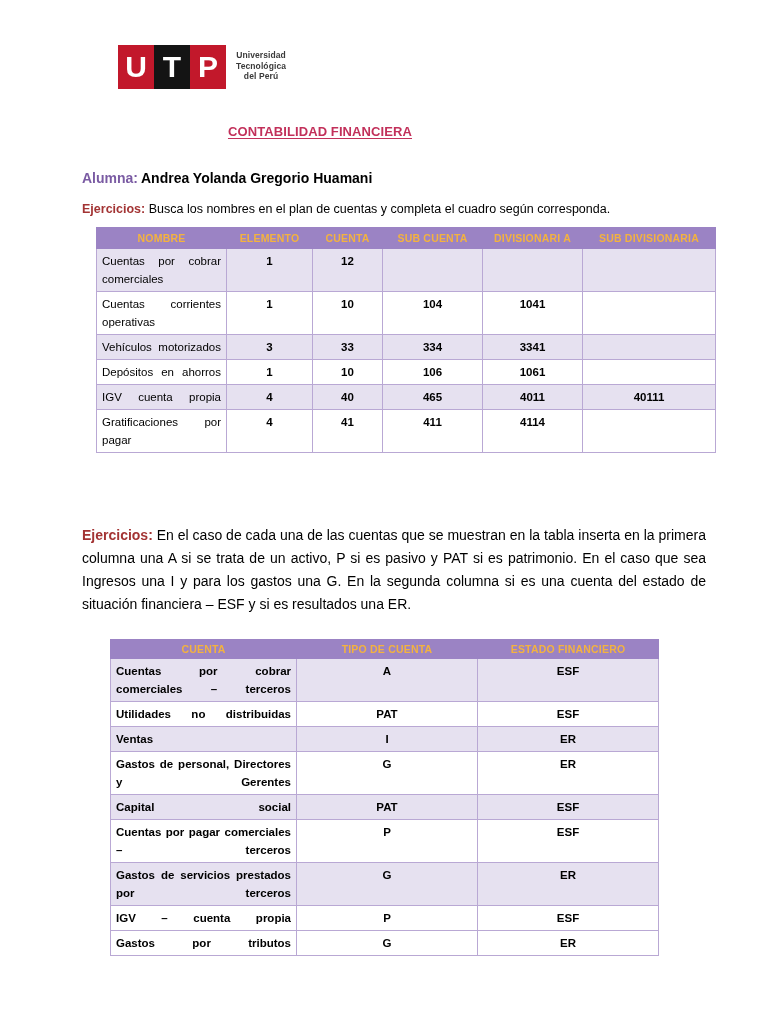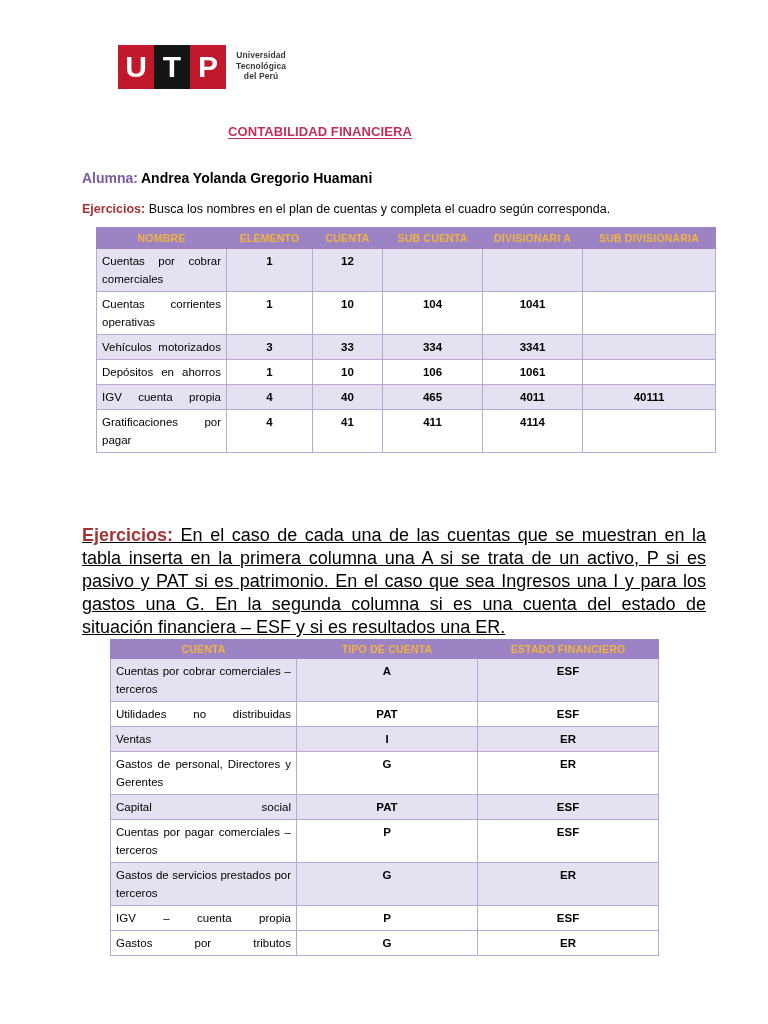--- a/index.html
+++ b/index.html
@@ -92,24 +92,23 @@
     width: 620px;
   }
   .lbl-ej { color: #a33434; font-weight: bold; }
   .txt-ej { color: #000000; }
 
   .para-ej2 {
     position: absolute;
     left: 82px;
     top: 524px;
     width: 624px;
-    font-size: 18px;
+    font-size: 14px;
     line-height: 23px;
     text-align: justify;
-    text-decoration: underline;
   }
 
   
   table {
     border-collapse: collapse;
     table-layout: fixed;
   }
   .tbl th {
     background: #9b83c4;
     color: #f3b23f;
@@ -151,21 +150,21 @@
   #table1 td.name-cell { height: 18px; }
 
   
   #table2 {
     position: absolute;
     left: 110px;
     top: 639px;
     width: 548px;
   }
   #table2 th { padding: 3px 2px; }
-  #table2 td { font-size: 11.5px; }
+  #table2 td { font-size: 11.5px; font-weight: bold; }
 </style>
 </head>
 <body>
 
 <div class="page">
 
   <div class="logo-wrap">
     <div class="logo-mark">
       <div class="logo-cell red">U</div>
       <div class="logo-cell black">T</div>

